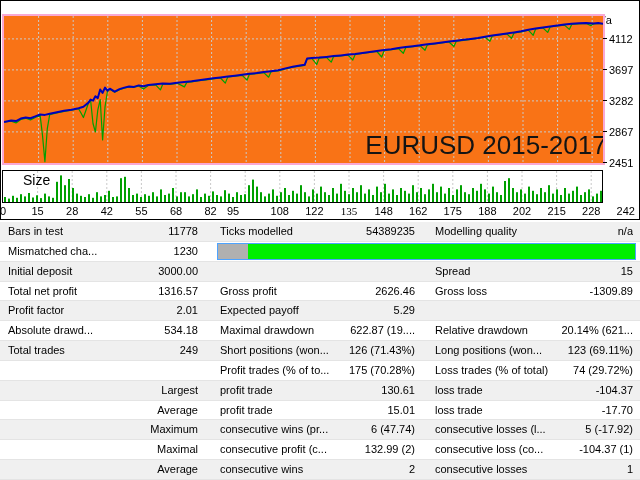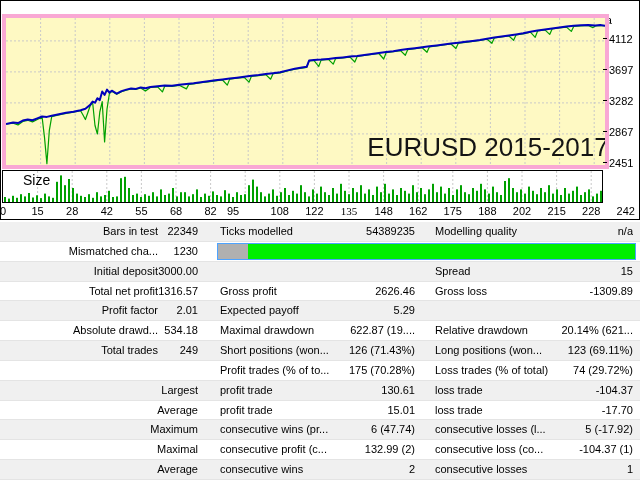--- a/index.html
+++ b/index.html
@@ -8,21 +8,21 @@
 
   
   #graph-block{position:absolute;left:0;top:0;width:640px;height:220px;
                border:1px solid #000;box-sizing:border-box;background:#fff;}
   #graph-title{position:absolute;left:3px;top:1px;height:12px;line-height:12px;
                white-space:pre;font-size:11px;}
   #graph-title .t-balance{color:#0000ff;}
   #graph-title .t-equity{color:#008000;}
 
   #plot{position:absolute;left:1px;top:13px;width:599px;height:147px;
-        border:4px solid #f9a8d4;background:#fef9c3;}
+        border:2px solid #f9a8d4;background:#f97316;}
   #plot svg{display:block;}
 
   .y-tick{position:absolute;left:602px;width:4px;height:1px;background:#000;}
   .y-label{position:absolute;left:608px;width:30px;height:12px;line-height:12px;
            text-align:left;font-size:11px;}
 
   #size-panel{position:absolute;left:1px;top:169px;width:599px;height:31px;
               border:1px solid #000;background:#fff;}
   #size-label{position:absolute;left:20px;top:1px;font-size:14px;z-index:2;}
   #size-panel svg{display:block;}
@@ -30,21 +30,21 @@
   .x-label{position:absolute;top:204px;height:13px;line-height:13px;font-size:11px;
            transform:translateX(-50%);white-space:nowrap;}
 
   
   #report{position:absolute;left:0;top:222px;width:640px;height:258px;}
   .report-row{position:relative;height:19.85px;box-sizing:border-box;
               border-bottom:1px solid #e4e4e4;line-height:19px;}
   .report-row:nth-child(odd){background:#f0f0f0;}
   .report-row:nth-child(even){background:#ffffff;}
   .cell{position:absolute;top:0;height:19px;white-space:nowrap;overflow:hidden;}
-  .c1l{left:8px;width:150px;text-align:right;}
+  .c1l{left:8px;width:150px;}
   .c1v{left:60px;right:442px;text-align:right;}
   .c2l{left:220px;width:128px;}
   .c2v{left:348px;right:225px;text-align:right;}
   .c3l{left:435px;width:145px;}
   .c3v{left:545px;right:7px;text-align:right;}
 
   .progress{position:absolute;left:217px;right:4px;top:1px;bottom:1px;
             border:1px solid #4da3ff;display:flex;background:#00ef00;}
   .progress .seg-gray{width:30px;background:#b0b0b0;}
   .progress .seg-green{flex:1;background:#00ef00;}
@@ -301,21 +301,21 @@
         <div class="x-label" style="left: 521px;">202</div>
         <div class="x-label" style="left: 555.6px;">215</div>
         <div class="x-label" style="left: 590.2px;">228</div>
         <div class="x-label" style="left: 624.8px;">242</div>
       </div>
   </div>
 
   <div id="report">
       <div class="report-row">
         <span class="cell c1l">Bars in test</span>
-        <span class="cell c1v">22349</span>
+        <span class="cell c1v">11778</span>
         <span class="cell c2l">Ticks modelled</span>
         <span class="cell c2v">54389235</span>
         <span class="cell c3l">Modelling quality</span>
         <span class="cell c3v">n/a</span>
       </div>
       <div class="report-row">
         <span class="cell c1l">Mismatched cha...</span>
         <span class="cell c1v">1230</span>
         <div class="progress">
           <div class="seg-gray"></div>

